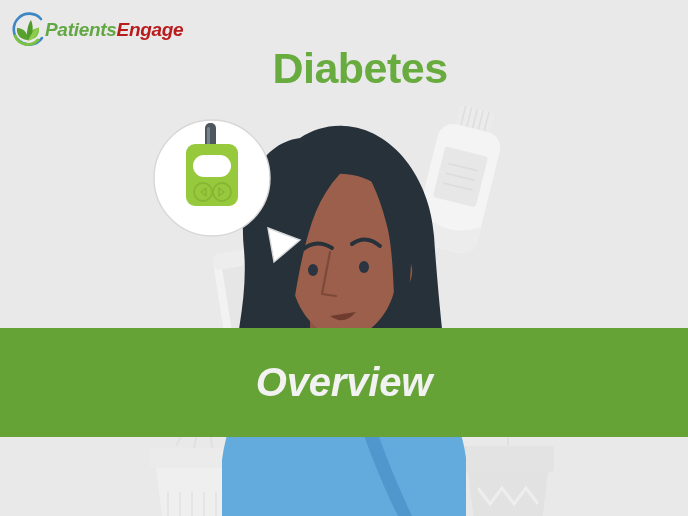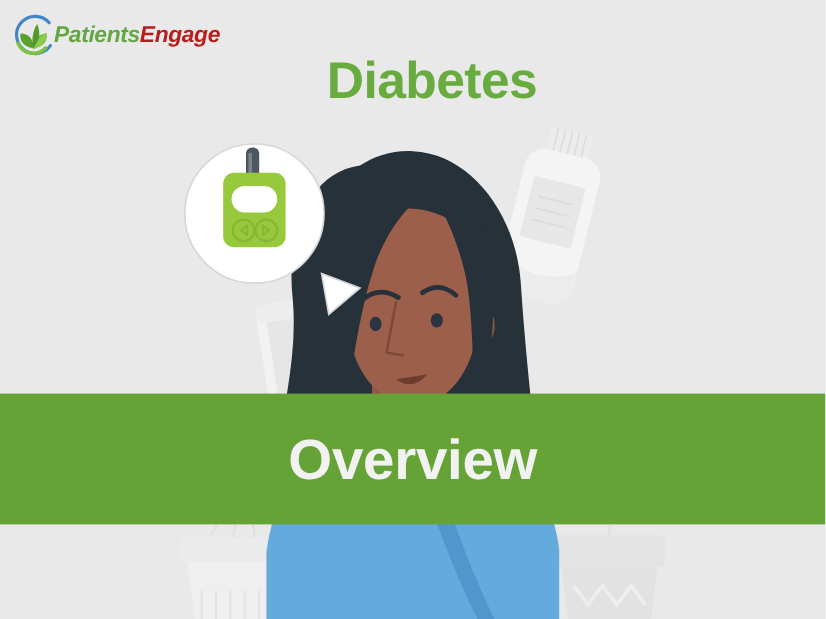--- a/index.html
+++ b/index.html
@@ -74,23 +74,24 @@
     top: 328px;
     width: 688px;
     height: 109px;
     background: #66a336;
     display: flex;
     align-items: center;
     justify-content: center;
   }
   .banner-label {
     color: #f2f2f2;
-    font-size: 47px;
+    font-size: 40px;
     font-weight: bold;
     letter-spacing: -0.2px;
+    font-style: italic;
   }
 </style>
 </head>
 <body>
 
 <div class="slide">
 
   <div class="logo">
     <svg class="logo-mark" viewBox="0 0 40 40">
       <path d="M33 9 A15.5 15.5 0 1 0 34 28" fill="none" stroke="#3f86c4" stroke-width="2.6" stroke-linecap="round"></path>

